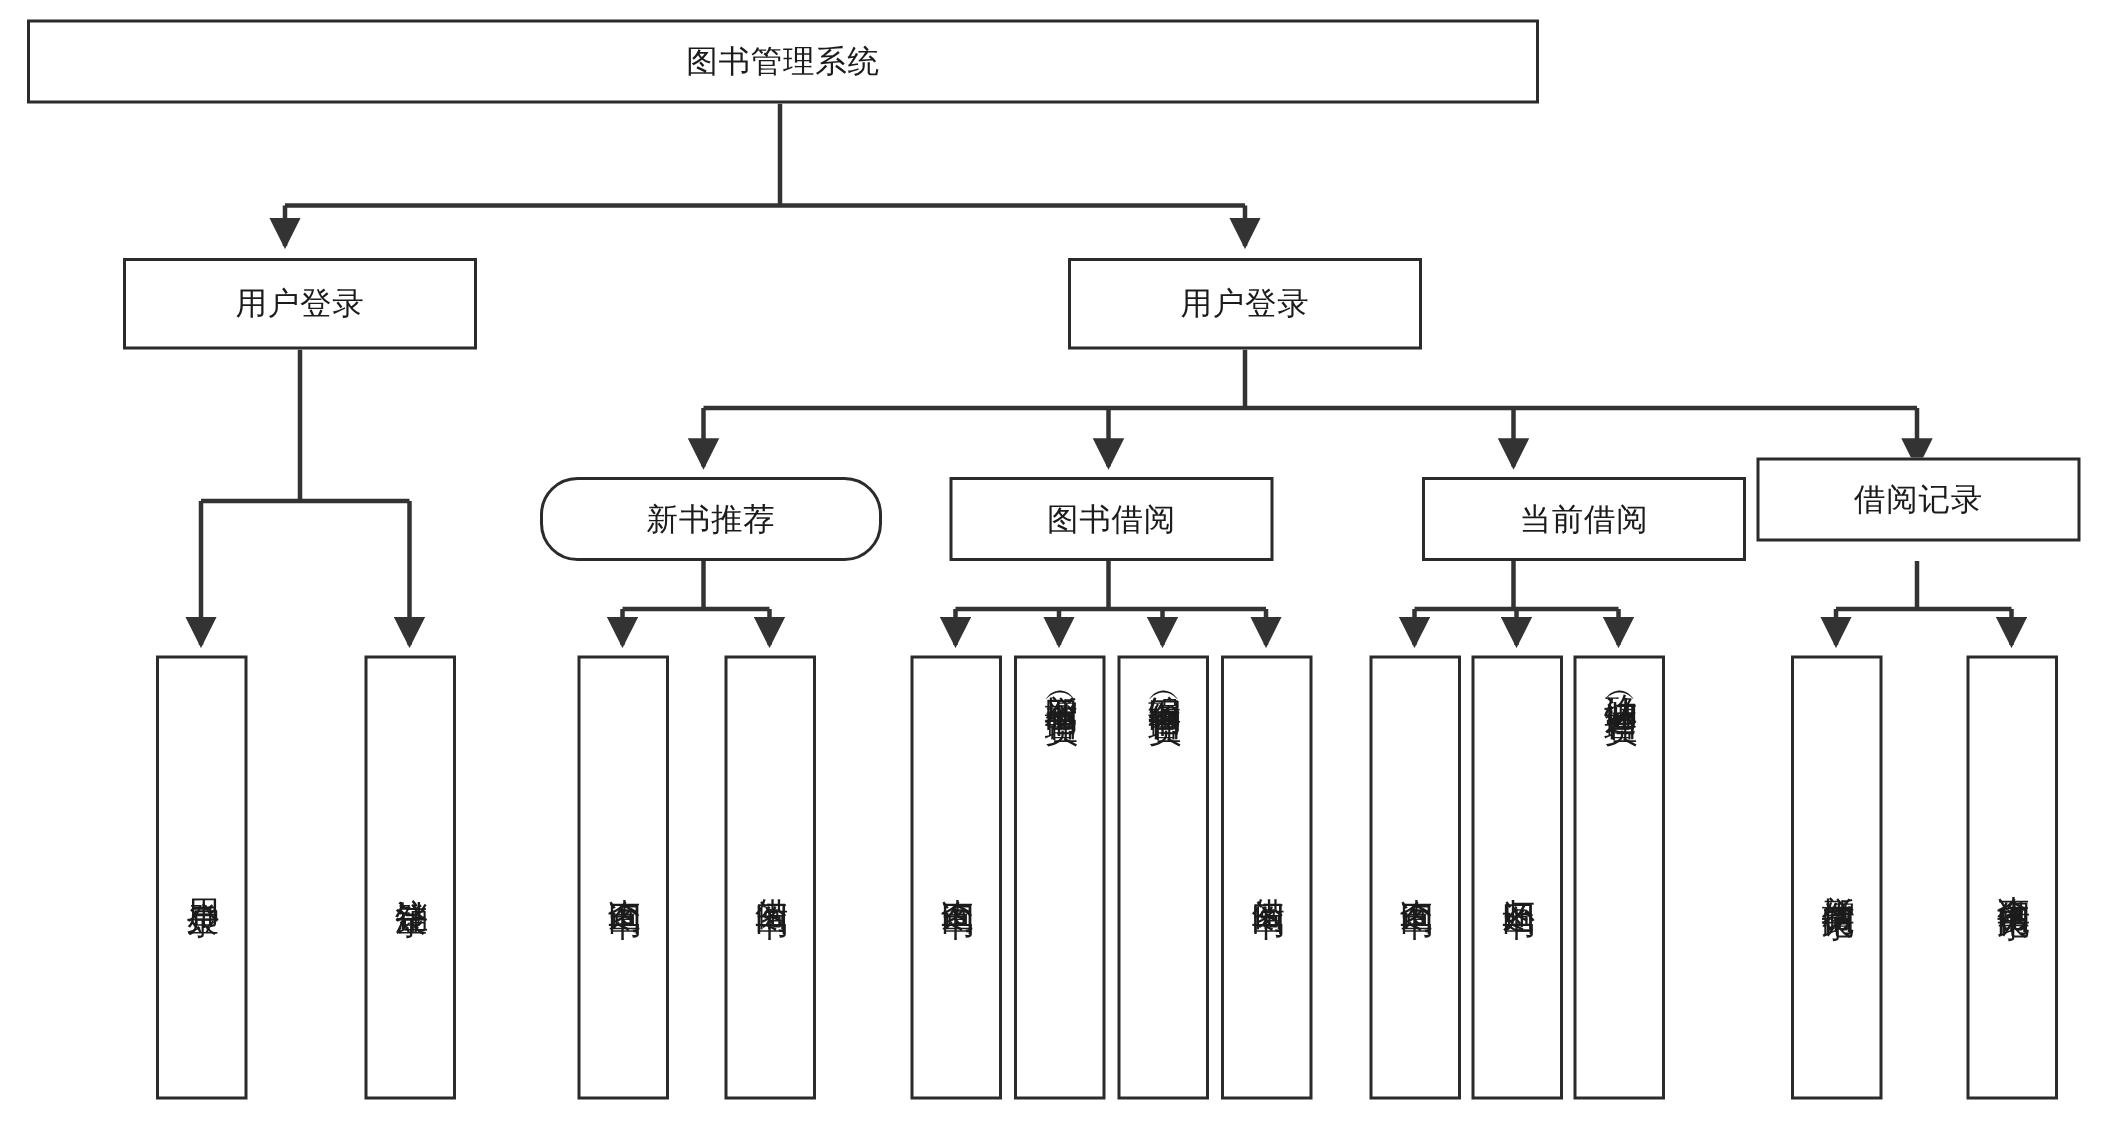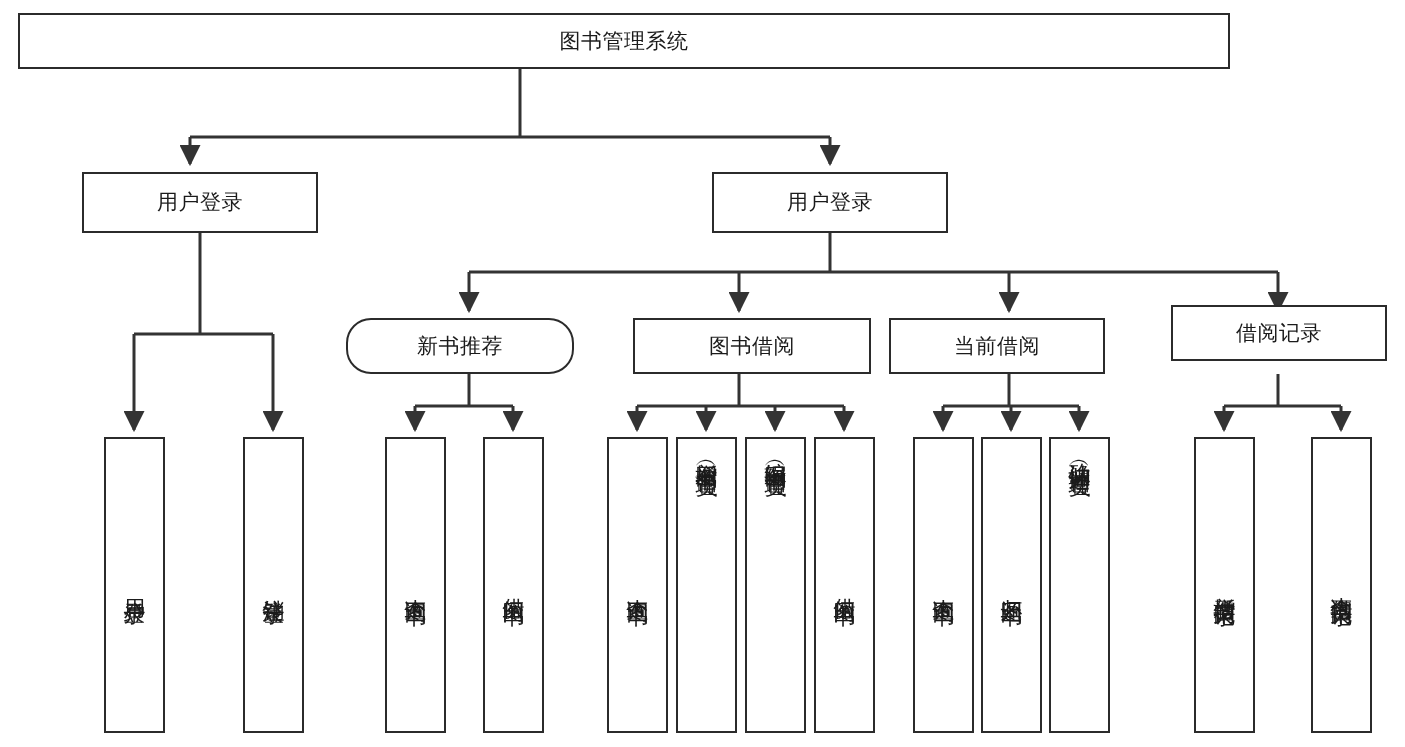--- a/index.html
+++ b/index.html
@@ -122,38 +122,38 @@
       <path d="M 1079 406 L 1079 430" marker-end="url(#arrow)"></path>
 
       <path d="M 1278 374 L 1278 406"></path>
       <path d="M 1224 406 L 1341 406"></path>
       <path d="M 1224 406 L 1224 430" marker-end="url(#arrow)"></path>
       <path d="M 1341 406 L 1341 430" marker-end="url(#arrow)"></path>
 
     </g>
   </svg>
 
-  <div class="node horizontal" style="left:18px; top:13px; width:1212px; height:56px;">
+  <div class="node horizontal" style="left:18px; top:13px; width:1008px; height:56px;">
     <span class="node-label">图书管理系统</span>
   </div>
 
   <div class="node horizontal" style="left:82px; top:172px; width:236px; height:61px;">
     <span class="node-label">用户登录</span>
   </div>
   <div class="node horizontal" style="left:712px; top:172px; width:236px; height:61px;">
     <span class="node-label">用户登录</span>
   </div>
 
-  <div class="node horizontal" style="left:346px; top:318px; width:228px; height:56px;border-radius:25px;">
+  <div class="node horizontal" style="left:360px; top:318px; width:228px; height:56px;border-radius:25px;">
     <span class="node-label">新书推荐</span>
   </div>
-  <div class="node horizontal" style="left:633px; top:318px; width:238px; height:56px;">
+  <div class="node horizontal" style="left:633px; top:318px; width:216px; height:56px;">
     <span class="node-label">图书借阅</span>
   </div>
-  <div class="node horizontal" style="left:889px; top:318px; width:216px; height:56px;">
+  <div class="node horizontal" style="left:948px; top:318px; width:216px; height:56px;">
     <span class="node-label">当前借阅</span>
   </div>
   <div class="node horizontal" style="left:1171px; top:305px; width:216px; height:56px;">
     <span class="node-label">借阅记录</span>
   </div>
 
   <div class="node vertical center-v" style="left:104px; top:437px; width:61px; height:296px;">
     <span class="node-label">用户登录</span>
   </div>
   <div class="node vertical center-v" style="left:243px; top:437px; width:61px; height:296px;">

